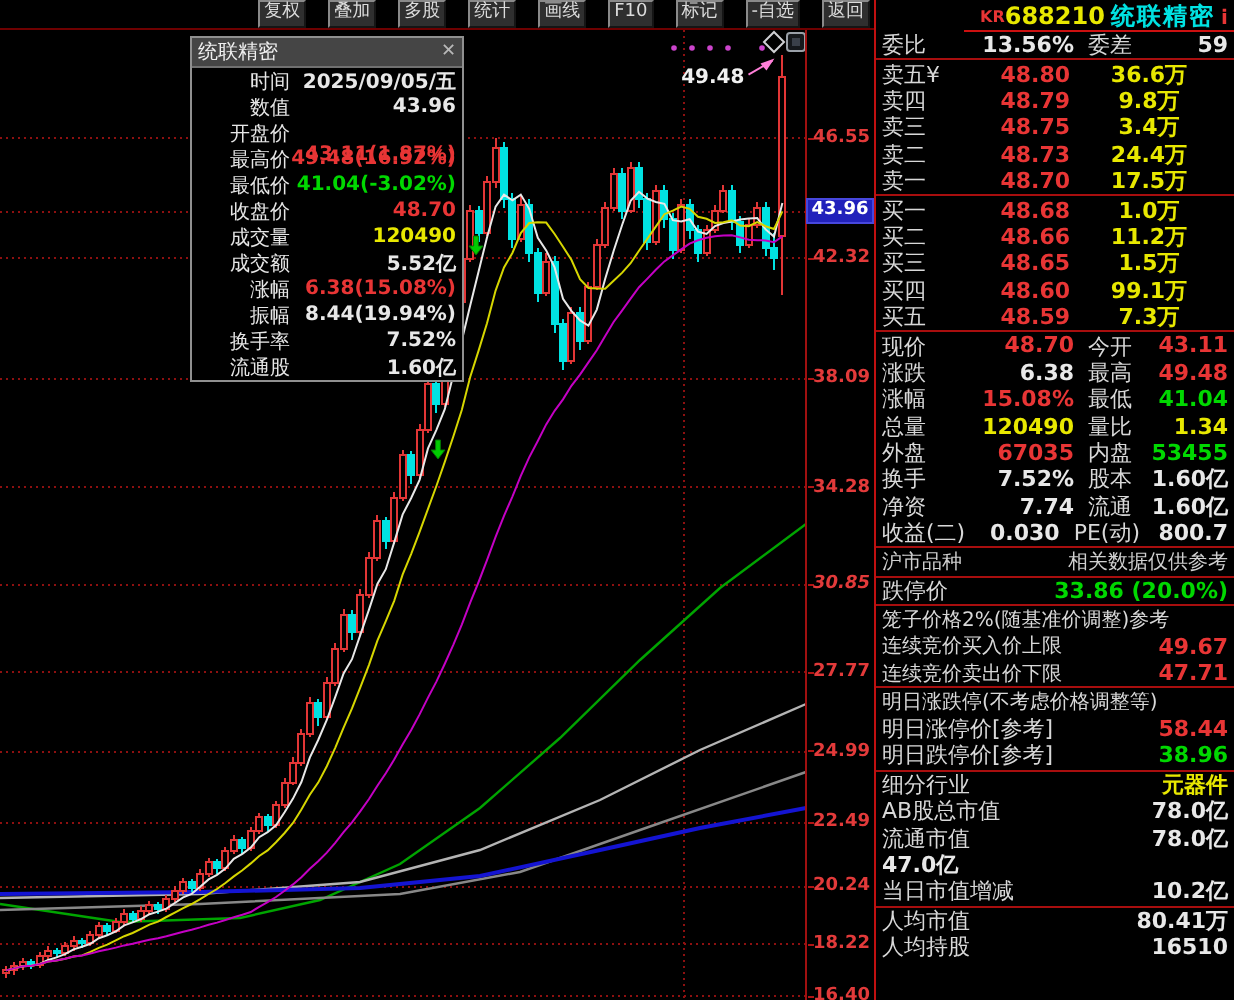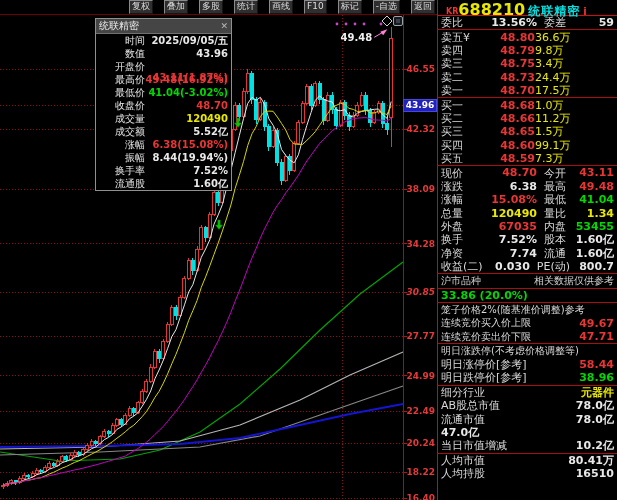--- a/index.html
+++ b/index.html
@@ -10,31 +10,31 @@
   .toolbar{position:absolute;left:0;top:0;width:437px;height:15px;background:#000;
            border-bottom:1px solid #6e0000;box-sizing:border-box;display:flex;
            justify-content:flex-end;align-items:center;gap:1px;padding:0 2px 1px 0;}
   .tb-btn{height:12px;line-height:11px;padding:0 2px;font-size:9px;color:#dcdcdc;background:#2f2f2f;
           border:1px solid;border-color:#8a8a8a #151515 #151515 #8a8a8a;white-space:nowrap;cursor:default;}
 
   
   .right-panel{position:absolute;left:437px;top:0;width:180px;height:500px;background:#000;
                border-left:1px solid #c01010;box-sizing:border-box;overflow:hidden;}
   .quote-header{height:15px;border-bottom:1px solid #cc1010;display:flex;align-items:baseline;
-                padding-left:8px;background:#000;}
+                padding-left:8px;background:#000;margin-left:44px;}
   .kr{color:#e83535;font-size:8px;font-weight:bold;transform:translateY(-1px);}
-  .code{color:#e8e800;font-size:16px;font-weight:bold;}
+  .code{color:#e8e800;font-size:12px;font-weight:bold;}
   .name{color:#00e2e2;font-size:12px;font-weight:bold;margin-left:3px;letter-spacing:1px;}
   .info-i{color:#e83535;font-size:10px;font-weight:bold;margin-left:3px;}
 
   .rp-row{height:13.4px;display:flex;align-items:center;padding:0 3px;font-size:11px;overflow:hidden;}
   .rp-sep{height:1px;background:#a80e0e;}
   .bk-lbl{width:36px;color:#d8d8d8;}
   .bk-prc{width:58px;text-align:right;font-weight:bold;}
-  .bk-vol{flex:1;text-align:left;font-weight:normal;}
+  .bk-vol{flex:1;text-align:center;font-weight:bold;}
   .q-l1{width:46px;color:#d8d8d8;}
   .q-v1{width:50px;text-align:right;font-weight:bold;}
   .q-l2{flex:1;padding-left:7px;color:#d8d8d8;}
   .q-v2{text-align:right;font-weight:bold;min-width:44px;}
   .wide-lbl{flex:1;color:#d8d8d8;}
   .wide-val{text-align:right;font-weight:bold;}
   .rp-title{font-size:10px;color:#d8d8d8;}
   .rp-notice{font-size:10px;justify-content:space-between;color:#d0d0d0;}
 
   
@@ -499,20 +499,21 @@
           <span class="q-l2">PE(动)</span>
           <span class="q-v2" style="color: rgb(232, 232, 232);">800.7</span>
         </div>
         <div class="rp-sep"></div>
         <div class="rp-row rp-notice">
           <span class="">沪市品种</span>
           <span class="">相关数据仅供参考</span>
         </div>
         <div class="rp-sep"></div>
         <div class="rp-row ">
+          <span class="wide-lbl">跌停价</span>
           <span class="wide-val" style="color: rgb(0, 216, 0);">33.86 (20.0%)</span>
         </div>
         <div class="rp-sep"></div>
         <div class="rp-row ">
           <span class="rp-title">笼子价格2%(随基准价调整)参考</span>
         </div>
         <div class="rp-row ">
           <span class="wide-lbl rp-title">连续竞价买入价上限</span>
           <span class="wide-val" style="color: rgb(232, 53, 53);">49.67</span>
         </div>

